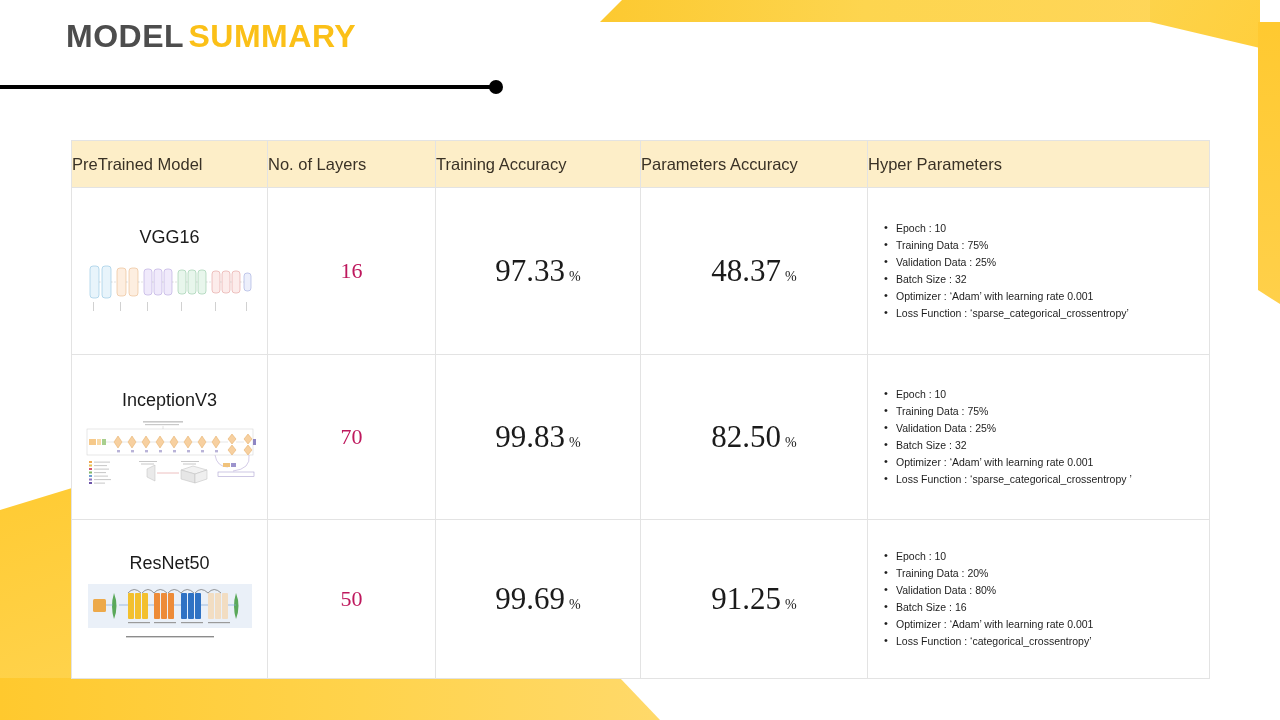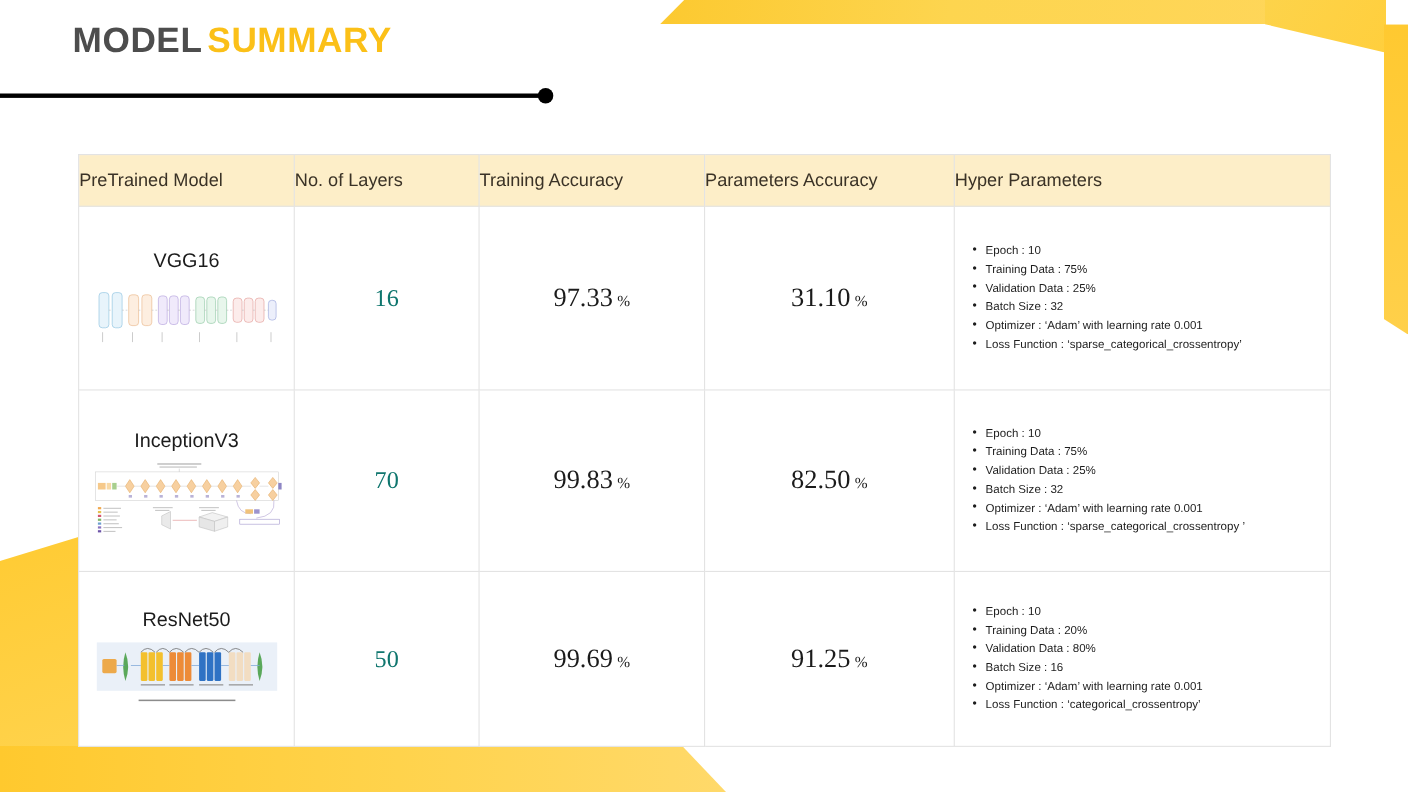--- a/index.html
+++ b/index.html
@@ -131,30 +131,30 @@
   .diagram-holder {
     display: flex;
     align-items: center;
     justify-content: center;
   }
 
   
   .num-cell {
     text-align: center;
     font-size: 22px;
-    color: #0f766e;
+    color: #be185d;
     font-family: "Liberation Serif", serif;
   }
   .acc-cell {
     text-align: center;
     font-family: "Liberation Serif", serif;
     color: #1b1b1b;
     white-space: nowrap;
   }
-  .acc-value { font-size: 24px; }
+  .acc-value { font-size: 31px; }
   .acc-pct   { font-size: 14px; margin-left: 4px; }
 
   
   .hyper-cell { padding: 6px 8px 6px 14px; }
   .hyper-list {
     margin: 0;
     padding-left: 16px;
     list-style: none;
   }
   .hyper-list li {
@@ -260,21 +260,21 @@
                 <rect x="162" y="48" width="0.7" height="9"></rect>
             </g>
           </svg>
         </div>
       </td>
       <td class="num-cell">16</td>
       <td class="acc-cell">
         <span class="acc-value">97.33</span><span class="acc-pct">%</span>
       </td>
       <td class="acc-cell">
-        <span class="acc-value">31.10</span><span class="acc-pct">%</span>
+        <span class="acc-value">48.37</span><span class="acc-pct">%</span>
       </td>
       <td class="hyper-cell">
         <ul class="hyper-list">
           <li>Epoch : 10</li>
           <li>Training Data : 75%</li>
           <li>Validation Data : 25%</li>
           <li>Batch Size : 32</li>
           <li>Optimizer :  ‘Adam’ with learning rate 0.001</li>
           <li>Loss Function : ‘sparse_categorical_crossentropy’</li>
         </ul>

